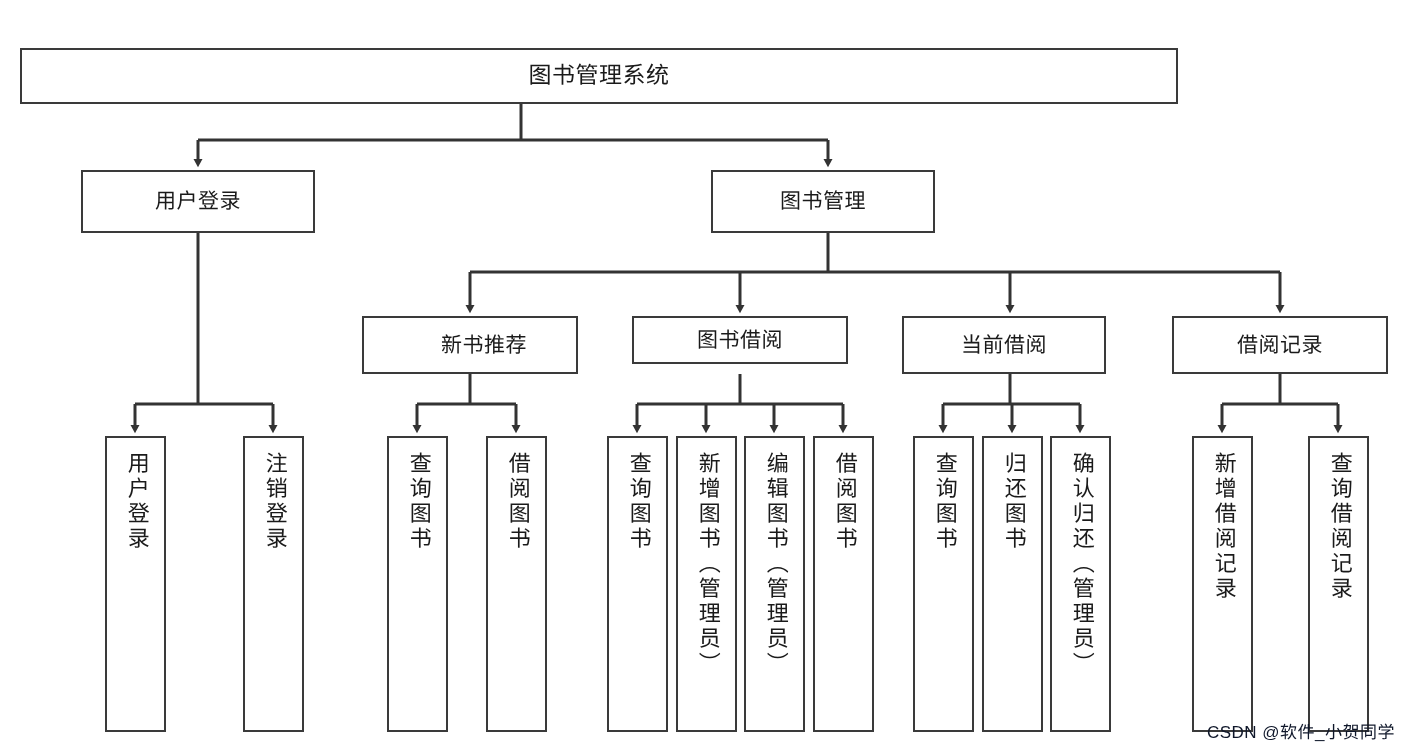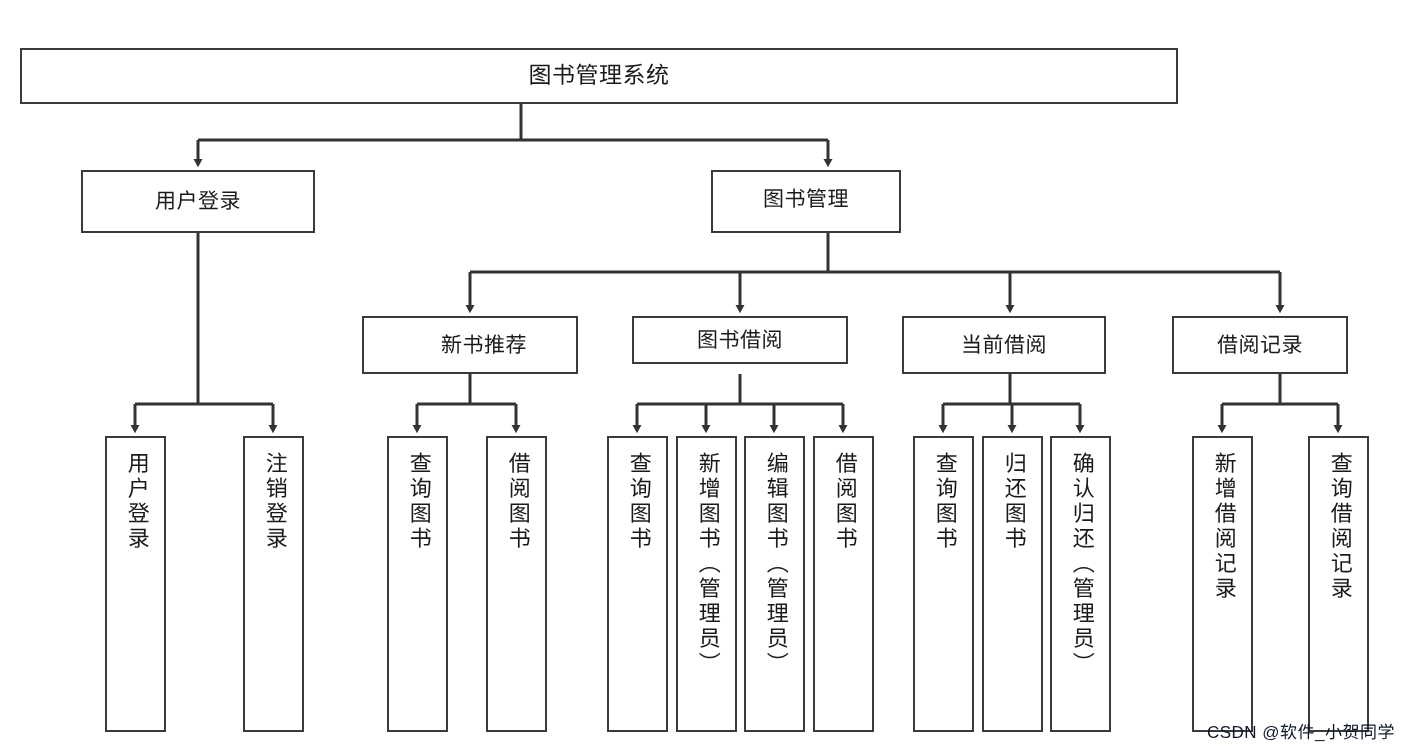--- a/index.html
+++ b/index.html
@@ -133,37 +133,37 @@
   </svg>
 
   <div class="node root" style="left:20px;top:12px;width:1158px;height:56px;margin-top:36px;">
     <span class="node-label">图书管理系统</span>
   </div>
 
   <div class="node branch" style="left:81px;top:170px;width:234px;height:63px;">
     <span class="node-label">用户登录</span>
   </div>
 
-  <div class="node branch" style="left:711px;top:170px;width:190px;height:63px;font-family:Liberation Mono, monospace;">
+  <div class="node branch" style="left:711px;top:170px;width:224px;height:63px;">
     <span class="node-label">图书管理</span>
   </div>
 
   <div class="node branch" style="left:362px;top:316px;width:216px;height:58px;padding-left:28px;">
     <span class="node-label">新书推荐</span>
   </div>
 
   <div class="node branch" style="left:632px;top:316px;width:216px;height:48px;">
     <span class="node-label">图书借阅</span>
   </div>
 
   <div class="node branch" style="left:902px;top:316px;width:204px;height:58px;">
     <span class="node-label">当前借阅</span>
   </div>
 
-  <div class="node branch" style="left:1172px;top:316px;width:176px;height:58px;">
+  <div class="node branch" style="left:1172px;top:316px;width:216px;height:58px;">
     <span class="node-label">借阅记录</span>
   </div>
 
   <div class="node leaf" style="left:105px;top:436px;width:61px;height:296px;">
     <span class="node-label">用户登录</span>
   </div>
 
   <div class="node leaf" style="left:243px;top:436px;width:61px;height:296px;">
     <span class="node-label">注销登录</span>
   </div>

